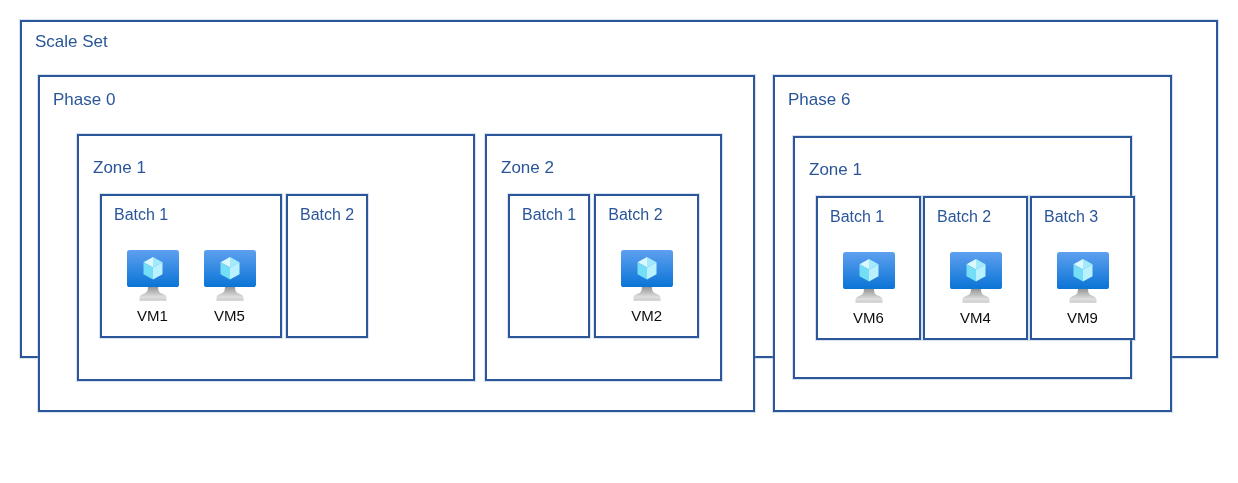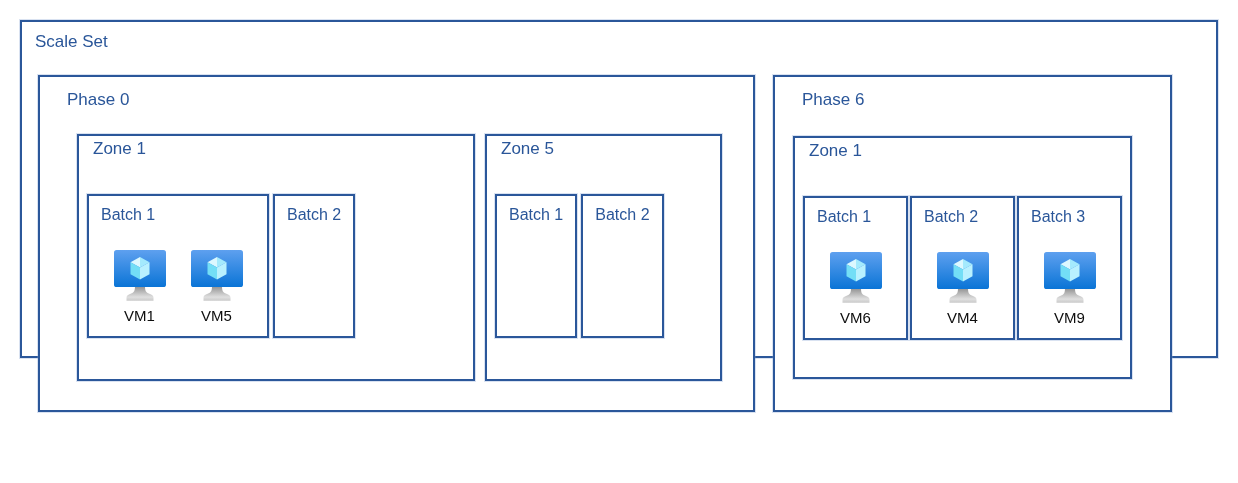--- a/index.html
+++ b/index.html
@@ -10,30 +10,30 @@
   .box {
     position:absolute; box-sizing:border-box; background:#ffffff;
     border:2px solid #2b579a;
     box-shadow:0 0 0 1px rgba(130,160,210,0.30);
   }
   .box-label { display:block; font-size:17px; color:#2a5699; }
   .scale-set { left:20px; top:20px; width:1198px; height:338px; }
   .scale-set > .box-label { margin:10px 0 0 13px; }
 
   .phase { top:53px; height:337px; }
-  .phase > .box-label { margin:13px 0 0 27px; }
+  .phase > .box-label { margin:13px 0 0 13px; }
   .p0 { left:16px;  width:717px; }
   .p1 { left:751px; width:399px; }
 
-  .zone > .box-label { margin:3px 0 0 14px; }
+  .zone > .box-label { margin:22px 0 0 14px; }
   .zone.p0z0 { left:37px;  top:57px; width:398px; height:247px; }
   .zone.p0z1 { left:445px; top:57px; width:237px; height:247px; }
   .zone.p1z0 { left:18px;  top:59px; width:339px; height:243px; }
 
-  .batches { position:absolute; left:8px; top:58px; display:flex; gap:4px; }
+  .batches { position:absolute; left:21px; top:58px; display:flex; gap:4px; }
   .p1 .batches { gap:2px; }
 
   .batch {
     position:relative; box-sizing:border-box; background:#ffffff;
     border:2px solid #2b579a; height:144px; padding:8px 12px 0;
     box-shadow:0 0 0 1px rgba(130,160,210,0.30);
   }
   .batch-label { display:block; font-size:16px; color:#2a5699; line-height:21px; }
   .vm-row { display:flex; margin-top:25px; }
   .vm-cell { width:77px; display:flex; flex-direction:column; align-items:center; }
@@ -93,27 +93,40 @@
                 </div>
               </div>
               <div class="batch">
                 <span class="batch-label">Batch 2</span>
                 <div class="vm-row">
                 </div>
               </div>
             </div>
           </div>
           <div class="box zone p0z1">
-            <span class="box-label">Zone 5</span>
+            <span class="box-label">Zone 2</span>
             <div class="batches">
               <div class="batch">
                 <span class="batch-label">Batch 1</span>
               </div>
               <div class="batch">
                 <span class="batch-label">Batch 2</span>
+                <div class="vm-row">
+                  <div class="vm-cell">
+                    <svg class="vm-svg" viewBox="0 0 52 56" width="52" height="56">
+                      <path d="M21 36h10c0 4.6.9 6.7 4.4 7.8 2.4.7 4.1 1.9 4.1 4v3H12.5v-3c0-2.1 1.7-3.3 4.1-4 3.5-1.1 4.4-3.2 4.4-7.8z" fill="url(#standGrad)"></path>
+                      <rect x="0" y="0" width="52" height="37" rx="2.6" fill="url(#monGrad)"></rect>
+                      <path d="M26 7 L16.5 12.2 L26 17.4 Z" fill="#dcf8ff"></path>
+                      <path d="M26 7 L35.5 12.2 L26 17.4 Z" fill="#a4eafd"></path>
+                      <path d="M16.5 12.2 L26 17.4 L26 29.5 L16.5 24.3 Z" fill="#73def6"></path>
+                      <path d="M35.5 12.2 L26 17.4 L26 29.5 L35.5 24.3 Z" fill="#b9f1ff"></path>
+                    </svg>
+                    <div class="vm-name">VM2</div>
+                  </div>
+                </div>
               </div>
             </div>
           </div>
         </div>
         <div class="box phase p1">
           <span class="box-label">Phase 6</span>
           <div class="box zone p1z0">
             <span class="box-label">Zone 1</span>
             <div class="batches">
               <div class="batch">

